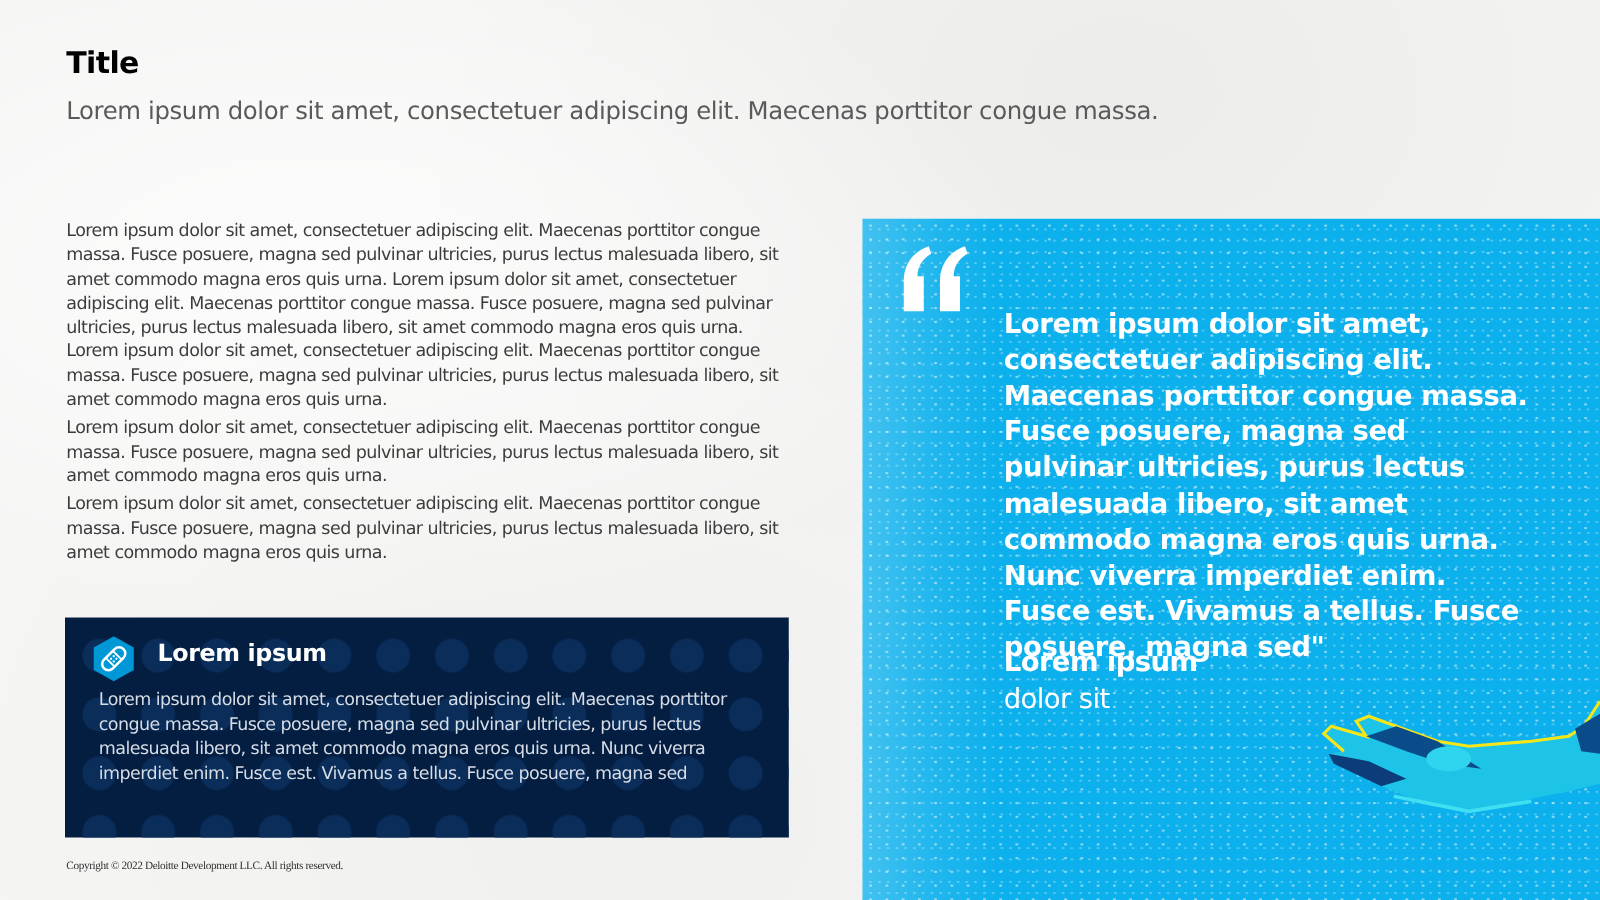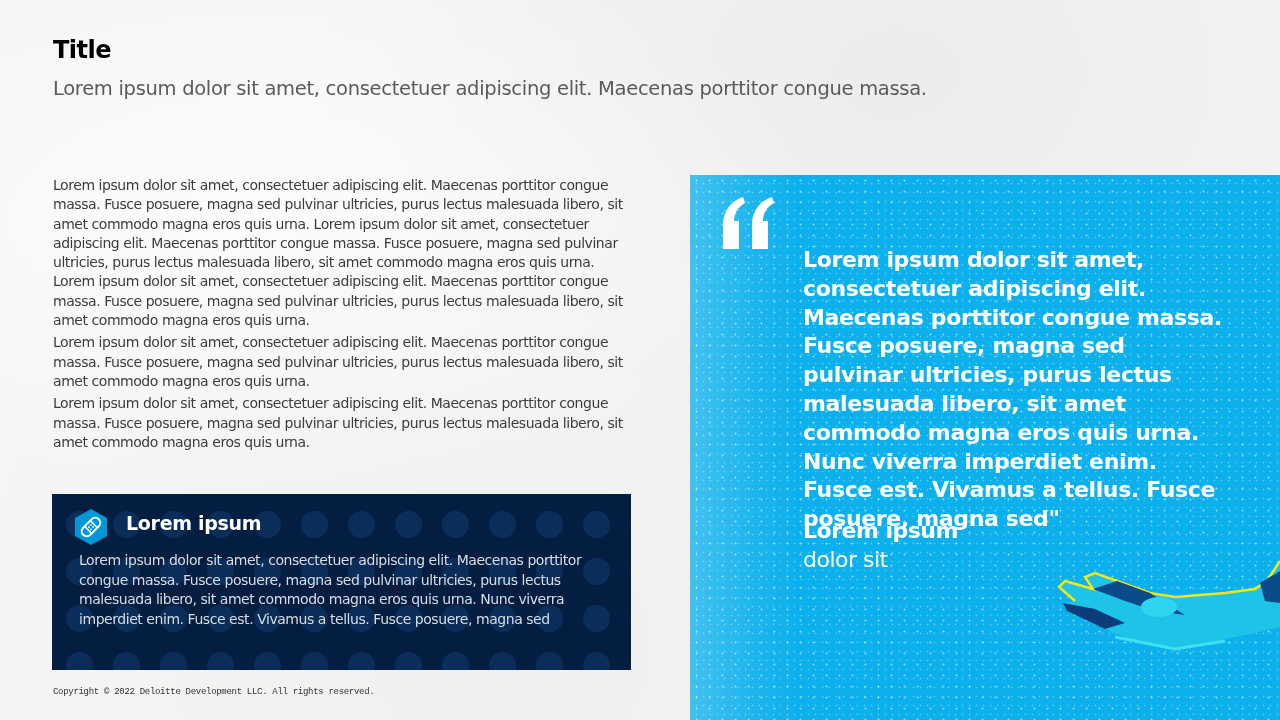--- a/index.html
+++ b/index.html
@@ -42,21 +42,21 @@
       font-family: "DejaVu Sans", sans-serif; font-weight: bold; font-size: 19px;
       color: #ffffff; letter-spacing: -0.3px;
     }
     .callout-text {
       position: absolute; left: 27px; top: 57px; width: 540px;
       font-family: "DejaVu Sans", sans-serif; font-size: 14px; line-height: 19.5px;
       color: #d6dde6; letter-spacing: -0.45px;
     }
     .copyright {
       position: absolute; left: 53px; top: 687px;
-      font-family: Liberation Mono, monospace; font-size: 9px; color: #333;
+      font-family: Liberation Serif, serif; font-size: 9px; color: #333;
       letter-spacing: -0.3px; white-space: nowrap;
     }
     .quote-panel {
       position: absolute; left: 690px; top: 175px; width: 590px; height: 545px;
       background-color: #0cb0ec; overflow: hidden;
       background-image:
         radial-gradient(circle, rgba(255,255,255,0.55) 0.8px, transparent 1.2px),
         radial-gradient(circle, rgba(255,255,255,0.35) 0.7px, transparent 1.1px),
         linear-gradient(90deg, rgba(255,255,255,0.22) 0px, rgba(255,255,255,0.08) 60px, rgba(255,255,255,0) 110px);
       background-size: 13px 11px, 7px 9px, 100% 100%;

